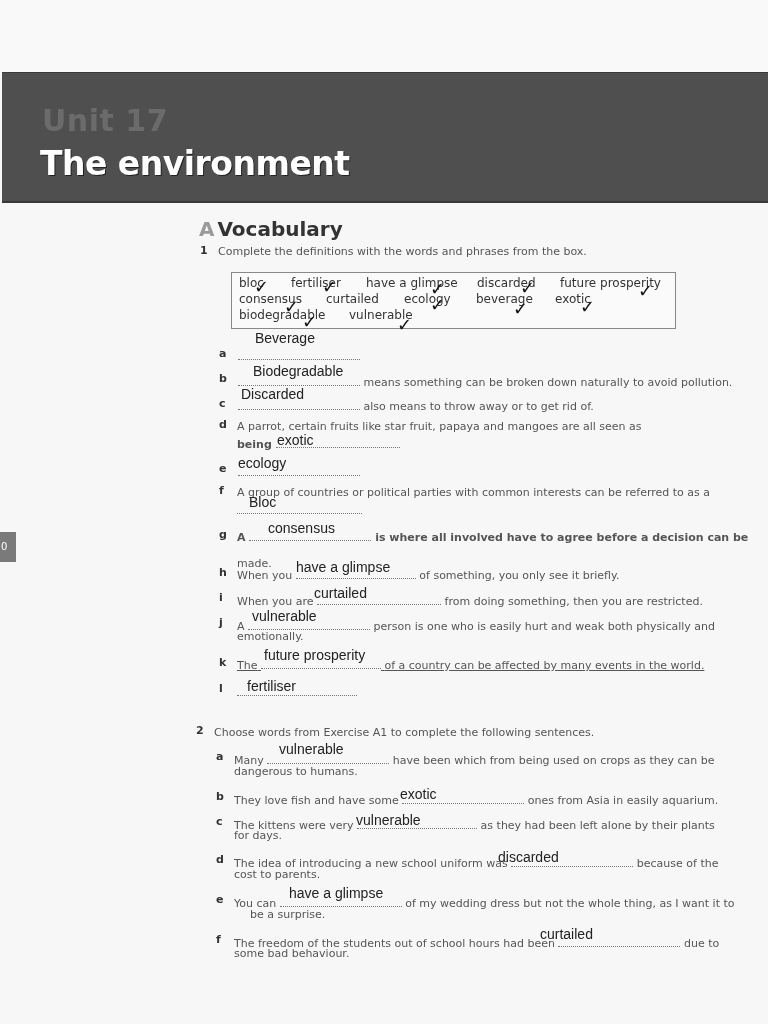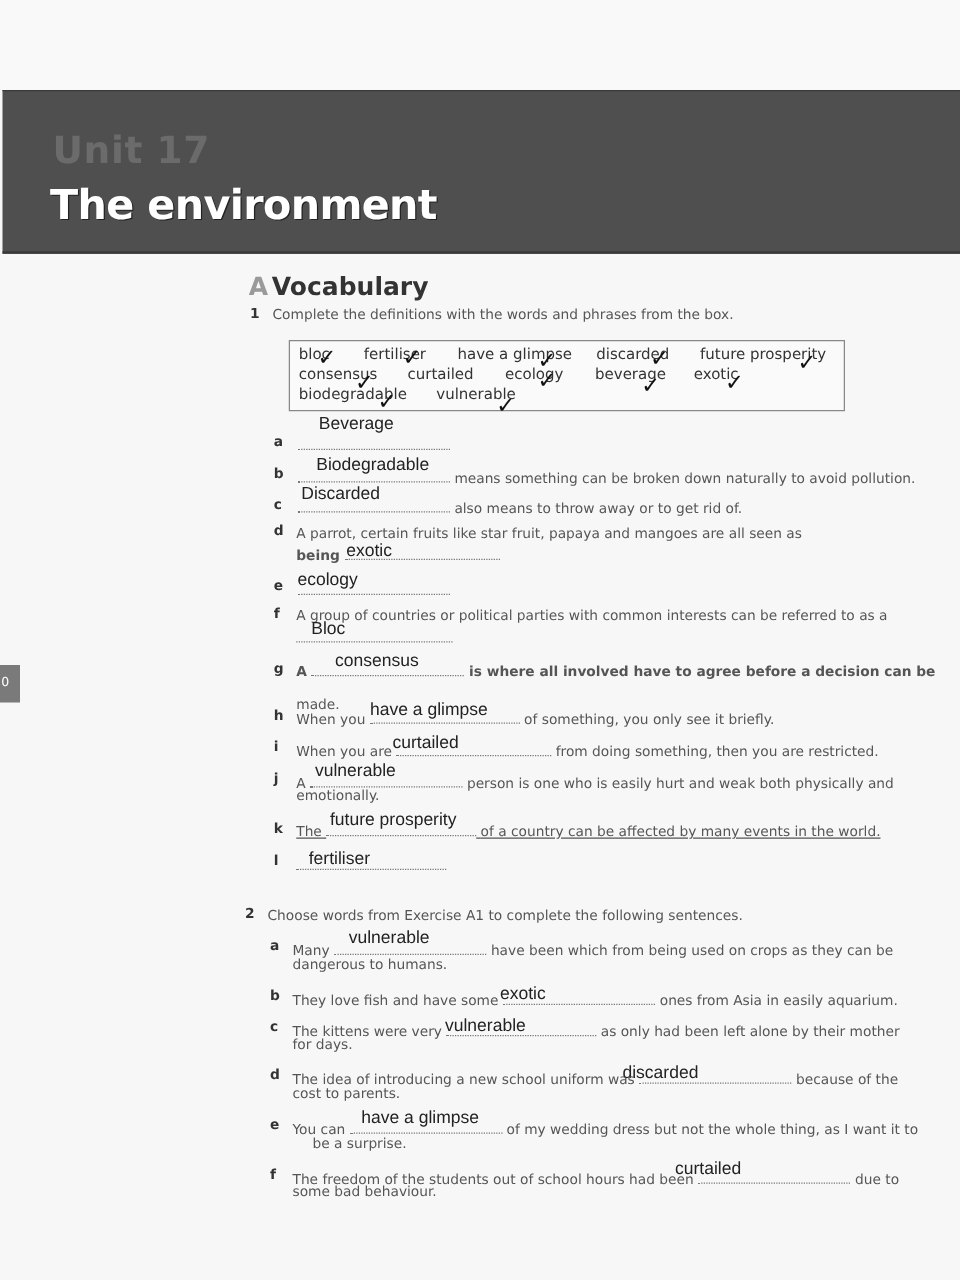--- a/index.html
+++ b/index.html
@@ -144,21 +144,21 @@
 <span class="item-letter" style="left:216px;top:750px;">a</span>
 <span class="item-text" style="left:234px;top:752px;"><span>Many</span> <span class="blank" style="width:122px;"></span> <span>have been which from being used on crops as they can be</span></span>
 <span class="item-text" style="left:234px;top:765px;">dangerous to humans.</span>
 
 <span class="answer" style="left:400px;top:786px;">exotic</span>
 <span class="item-letter" style="left:216px;top:790px;">b</span>
 <span class="item-text" style="left:234px;top:792px;"><span>They love fish and have some</span> <span class="blank" style="width:122px;"></span> <span>ones from Asia in easily aquarium.</span></span>
 
 <span class="answer" style="left:356px;top:812px;">vulnerable</span>
 <span class="item-letter" style="left:216px;top:815px;">c</span>
-<span class="item-text" style="left:234px;top:817px;"><span>The kittens were very</span> <span class="blank" style="width:120px;"></span> <span>as only had been left alone by their mother</span></span>
+<span class="item-text" style="left:234px;top:817px;"><span>The kittens were very</span> <span class="blank" style="width:120px;"></span> <span>as they had been left alone by their plants</span></span>
 <span class="item-text" style="left:234px;top:829px;">for days.</span>
 
 <span class="answer" style="left:498px;top:849px;">discarded</span>
 <span class="item-letter" style="left:216px;top:853px;">d</span>
 <span class="item-text" style="left:234px;top:855px;"><span>The idea of introducing a new school uniform was</span> <span class="blank" style="width:122px;"></span> <span>because of the</span></span>
 <span class="item-text" style="left:234px;top:868px;">cost to parents.</span>
 
 <span class="answer" style="left:289px;top:885px;">have a glimpse</span>
 <span class="item-letter" style="left:216px;top:893px;">e</span>
 <span class="item-text" style="left:234px;top:895px;"><span>You can</span> <span class="blank" style="width:122px;"></span> <span>of my wedding dress but not the whole thing, as I want it to</span></span>

